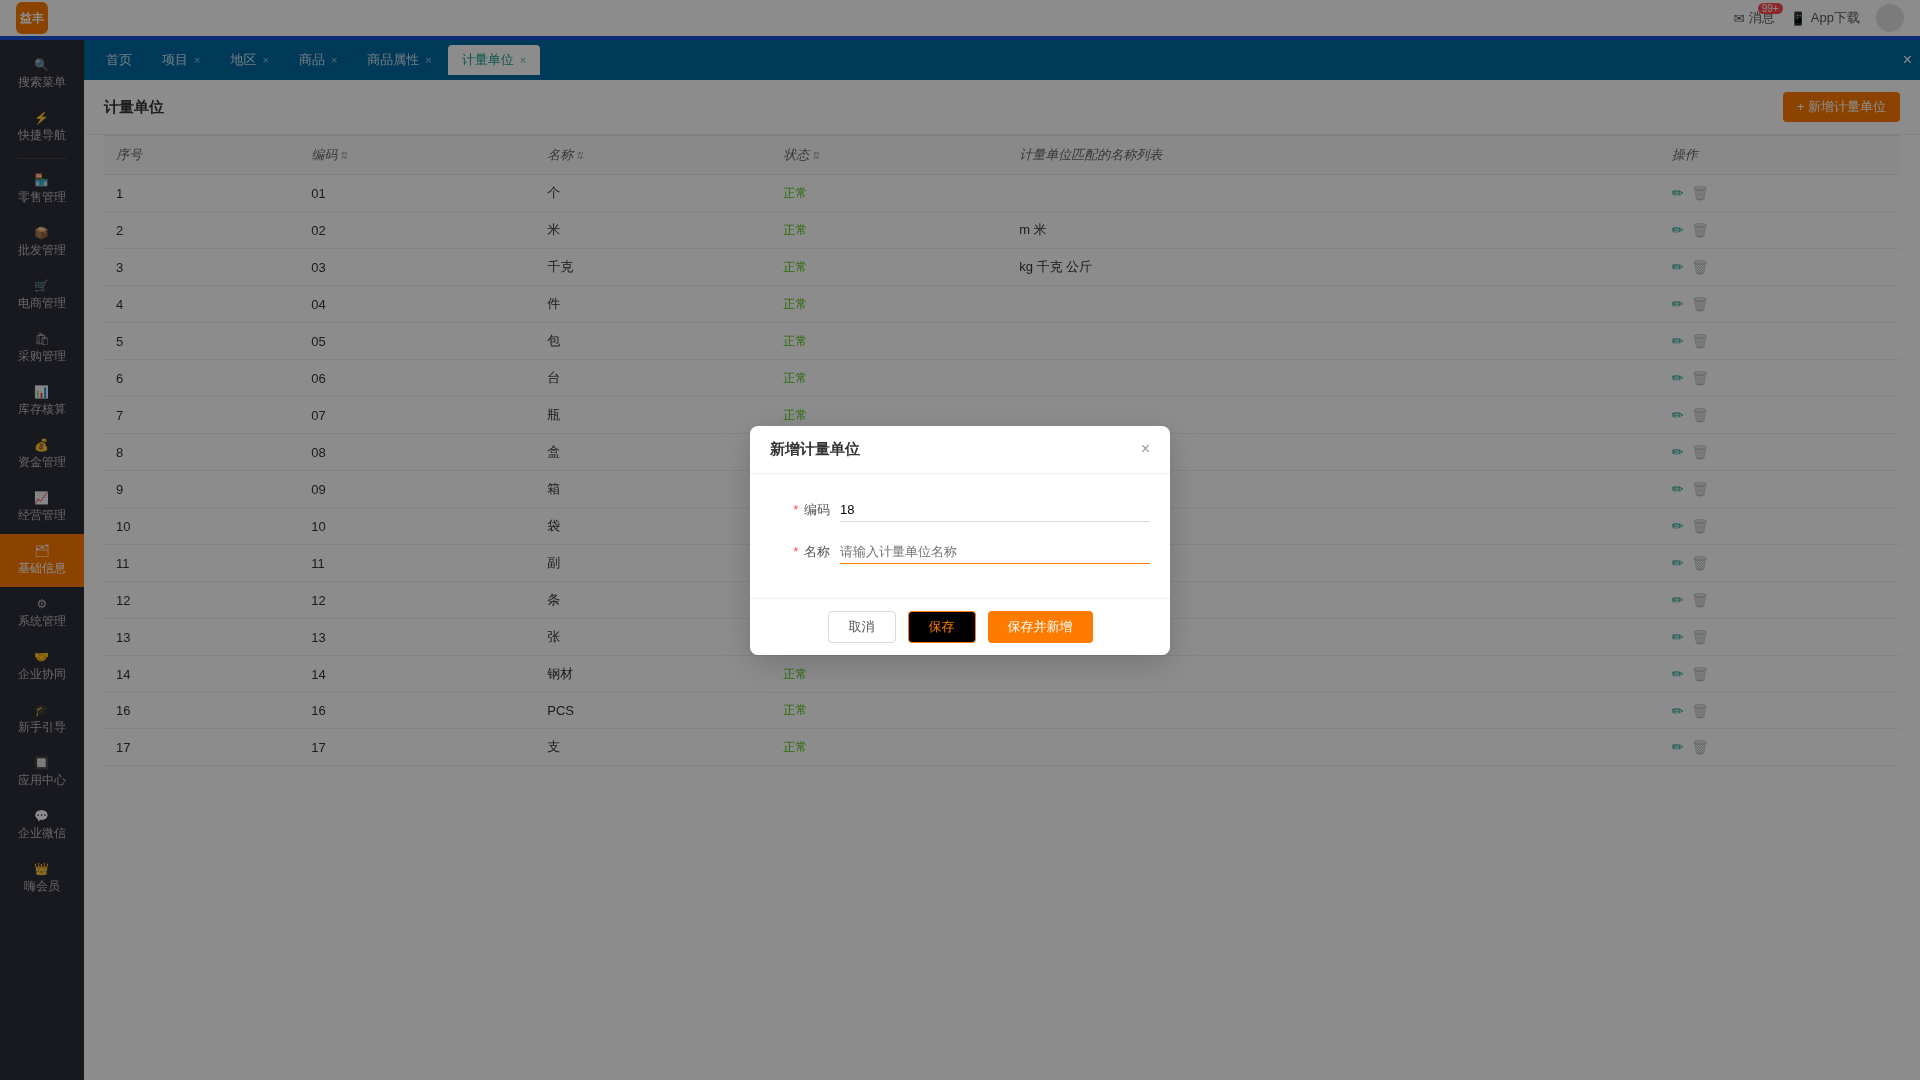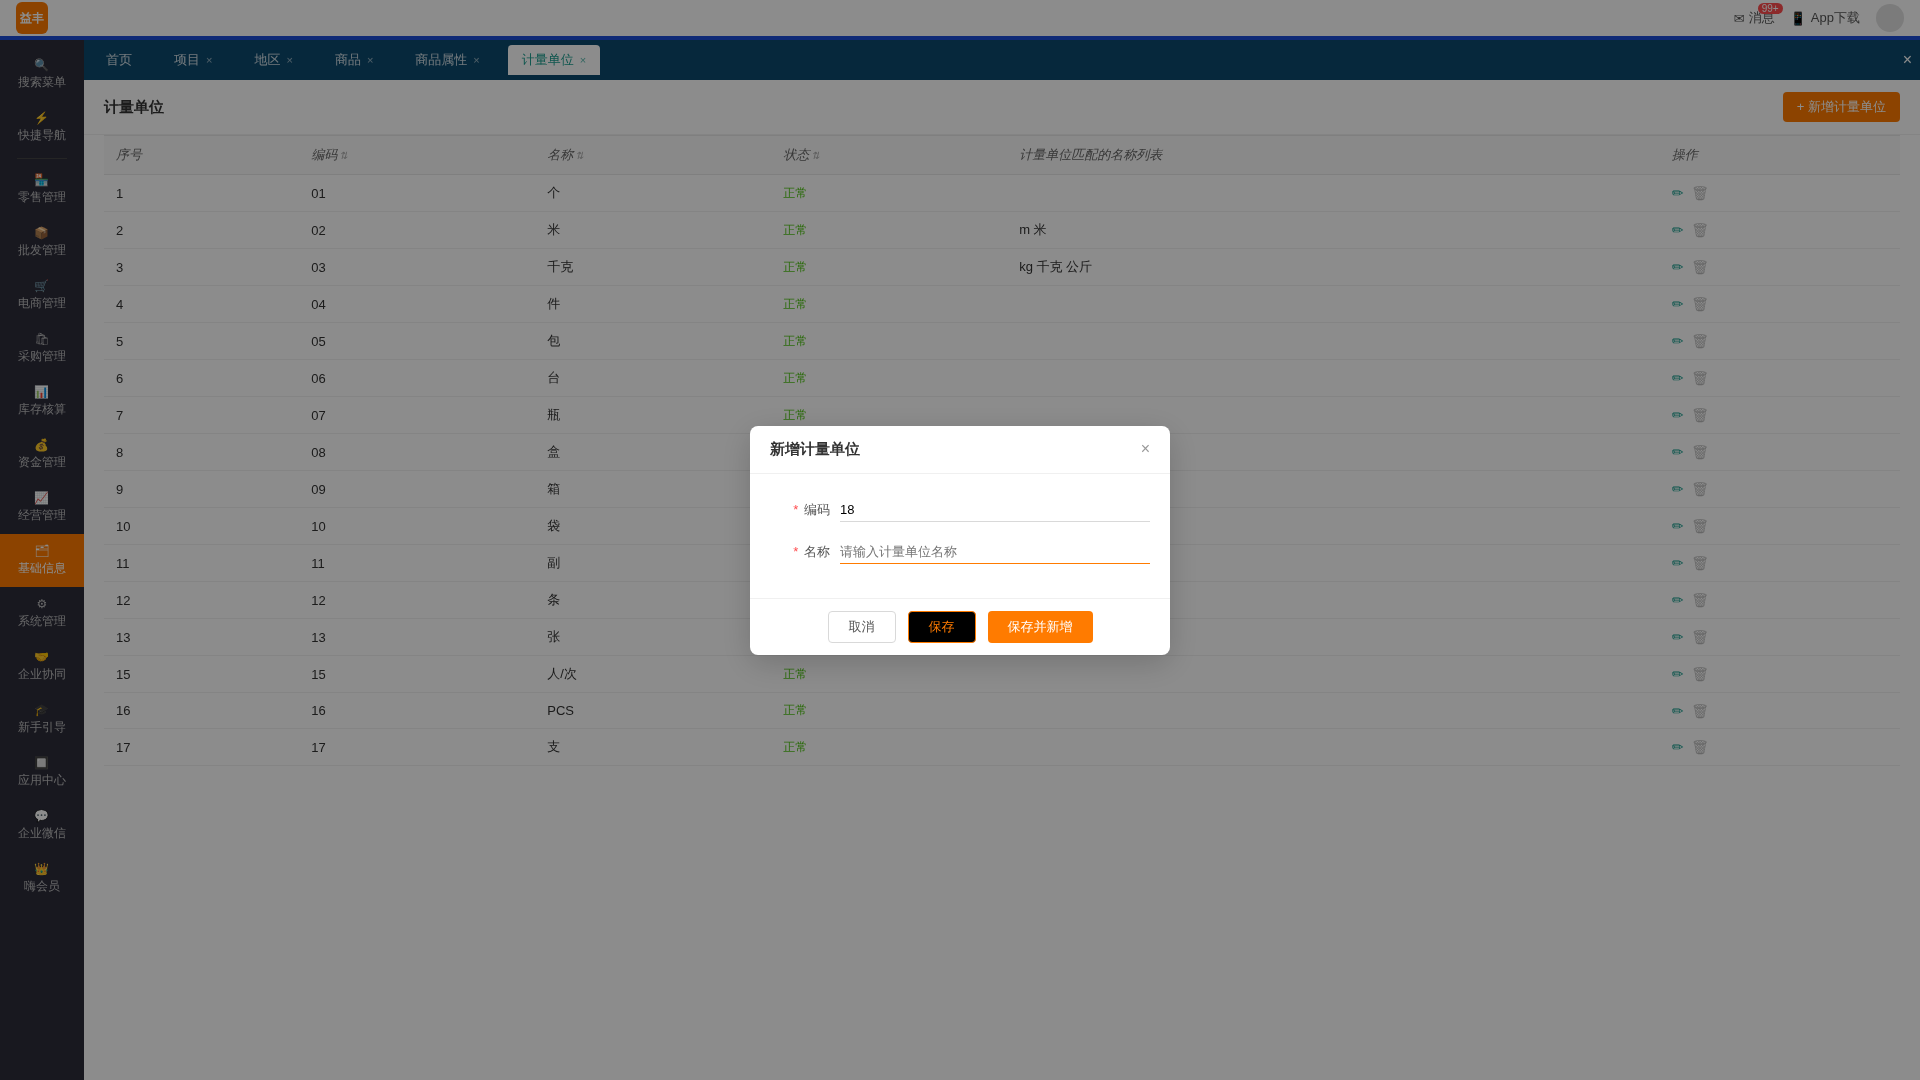--- a/index.html
+++ b/index.html
@@ -21,21 +21,21 @@
     
     .sidebar { width: 84px; background: #2c2c3a; display: flex; flex-direction: column; align-items: center; padding: 8px 0; overflow-y: auto; }
     .sidebar-item { width: 100%; padding: 10px 4px; text-align: center; color: #bbb; font-size: 12px; cursor: pointer; display: flex; flex-direction: column; align-items: center; gap: 2px; }
     .sidebar-item.active { background: #ff7b00; color: #fff; }
     .sidebar-divider { width: 60%; height: 1px; background: #444; margin: 4px auto; }
 
     
     .content-area { flex: 1; display: flex; flex-direction: column; overflow: hidden; }
 
     
-    .tab-bar { height: 40px; background: #0c4a6e; display: flex; align-items: center; padding: 0 8px; gap: 14px; }
+    .tab-bar { height: 40px; background: #0369a1; display: flex; align-items: center; padding: 0 8px; gap: 2px; }
     .tab { padding: 6px 14px; border-radius: 4px 4px 0 0; font-size: 13px; cursor: pointer; display: flex; align-items: center; gap: 6px; color: rgba(255,255,255,0.8); }
     .tab.active { background: #fff; color: #1a9d8e; font-weight: 500; }
     .tab-close { font-size: 11px; color: inherit; opacity: 0.7; cursor: pointer; }
     .tab-bar-close { margin-left: auto; color: #fff; cursor: pointer; font-size: 16px; }
 
     
     .page-content { flex: 1; background: #fff; overflow-y: auto; display: flex; flex-direction: column; }
     .page-header { padding: 12px 20px; display: flex; align-items: center; justify-content: space-between; border-bottom: 1px solid #f0f0f0; }
     .page-title { font-size: 15px; font-weight: 600; color: #333; }
     .btn-add { background: #ff7b00; color: #fff; border: none; padding: 6px 14px; border-radius: 4px; cursor: pointer; font-size: 13px; }
@@ -379,23 +379,23 @@
       <td><span class="status-normal">正常</span></td>
       <td></td>
       <td>
         <div class="action-btns">
           <span class="action-edit" title="编辑">✏</span>
           <span class="action-delete" title="删除">🗑</span>
         </div>
       </td>
     </tr>
               <tr>
-      <td>15</td>
-      <td>15</td>
-      <td>人/次</td>
+      <td>14</td>
+      <td>14</td>
+      <td>钢材</td>
       <td><span class="status-normal">正常</span></td>
       <td></td>
       <td>
         <div class="action-btns">
           <span class="action-edit" title="编辑">✏</span>
           <span class="action-delete" title="删除">🗑</span>
         </div>
       </td>
     </tr>
               <tr>

